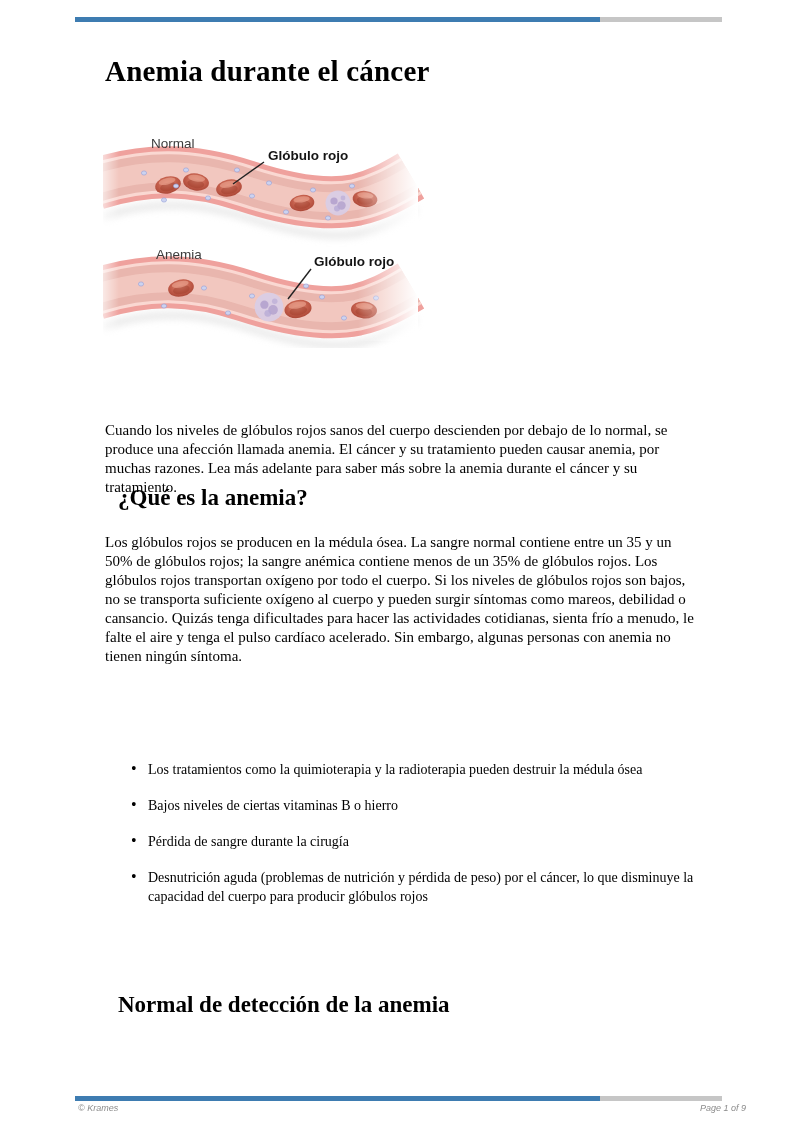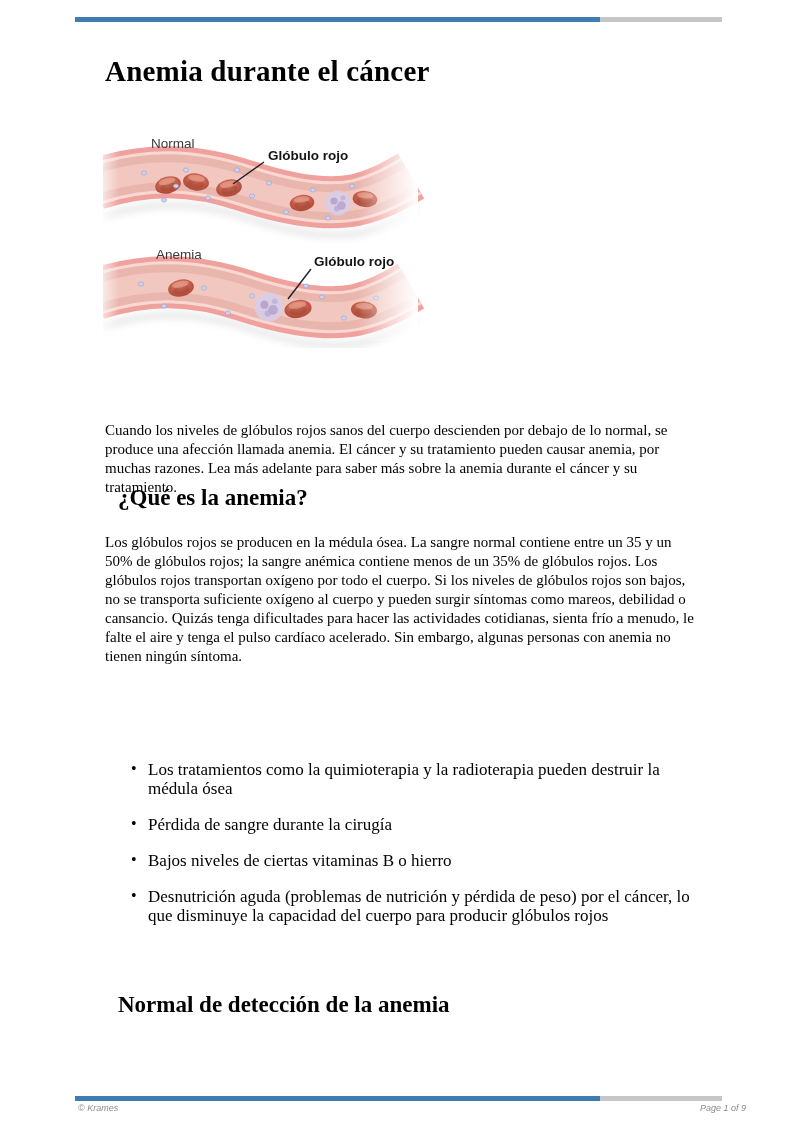--- a/index.html
+++ b/index.html
@@ -37,21 +37,21 @@
     position:absolute; left:118px; margin:0;
     font-size:23px; font-weight:bold; line-height:1.2;
   }
   .h-s1 { top:484px; }
   .h-s2 { top:681px; }
   .h-s3 { top:991px; }
 
   .cause-list {
     position:absolute; left:105px; top:760px; width:600px;
     margin:0; padding:0; list-style:none;
-    font-size:17px; line-height:19px;
+    font-size:14px; line-height:19px;
   }
   .cause-list li { position:relative; padding-left:43px; margin-bottom:17px; }
   .cause-list li::before {
     content:"\2022";
     position:absolute; left:26px; top:-1px;
     font-size:16px;
   }
 
   .footer-text {
     position:absolute; top:1103px;
@@ -185,22 +185,22 @@
   </svg>
 
   <p class="body-text p-intro">Cuando los niveles de glóbulos rojos sanos del cuerpo descienden por debajo de lo normal, se produce una afección llamada anemia. El cáncer y su tratamiento pueden causar anemia, por muchas razones. Lea más adelante para saber más sobre la anemia durante el cáncer y su tratamiento.</p>
 
   <h2 class="section-heading h-s1">¿Qué es la anemia?</h2>
   <p class="body-text p-s1">Los glóbulos rojos se producen en la médula ósea. La sangre normal contiene entre un 35 y un 50% de glóbulos rojos; la sangre anémica contiene menos de un 35% de glóbulos rojos. Los glóbulos rojos transportan oxígeno por todo el cuerpo. Si los niveles de glóbulos rojos son bajos, no se transporta suficiente oxígeno al cuerpo y pueden surgir síntomas como mareos, debilidad o cansancio. Quizás tenga dificultades para hacer las actividades cotidianas, sienta frío a menudo, le falte el aire y tenga el pulso cardíaco acelerado. Sin embargo, algunas personas con anemia no tienen ningún síntoma.</p>
 
 
   <ul class="cause-list">
     <li>Los tratamientos como la quimioterapia y la radioterapia pueden destruir la médula ósea</li>
+    <li>Bajos niveles de ciertas vitaminas B o hierro</li>
     <li>Pérdida de sangre durante la cirugía</li>
-    <li>Bajos niveles de ciertas vitaminas B o hierro</li>
     <li>Desnutrición aguda (problemas de nutrición y pérdida de peso) por el cáncer, lo que disminuye la capacidad del cuerpo para producir glóbulos rojos</li>
   </ul>
 
   <h2 class="section-heading h-s3">Normal de detección de la anemia</h2>
 
   <div class="rule bottom-rule">
     <div class="seg-blue"></div>
     <div class="seg-gray"></div>
   </div>
   <div class="footer-text footer-left">© Krames</div>

